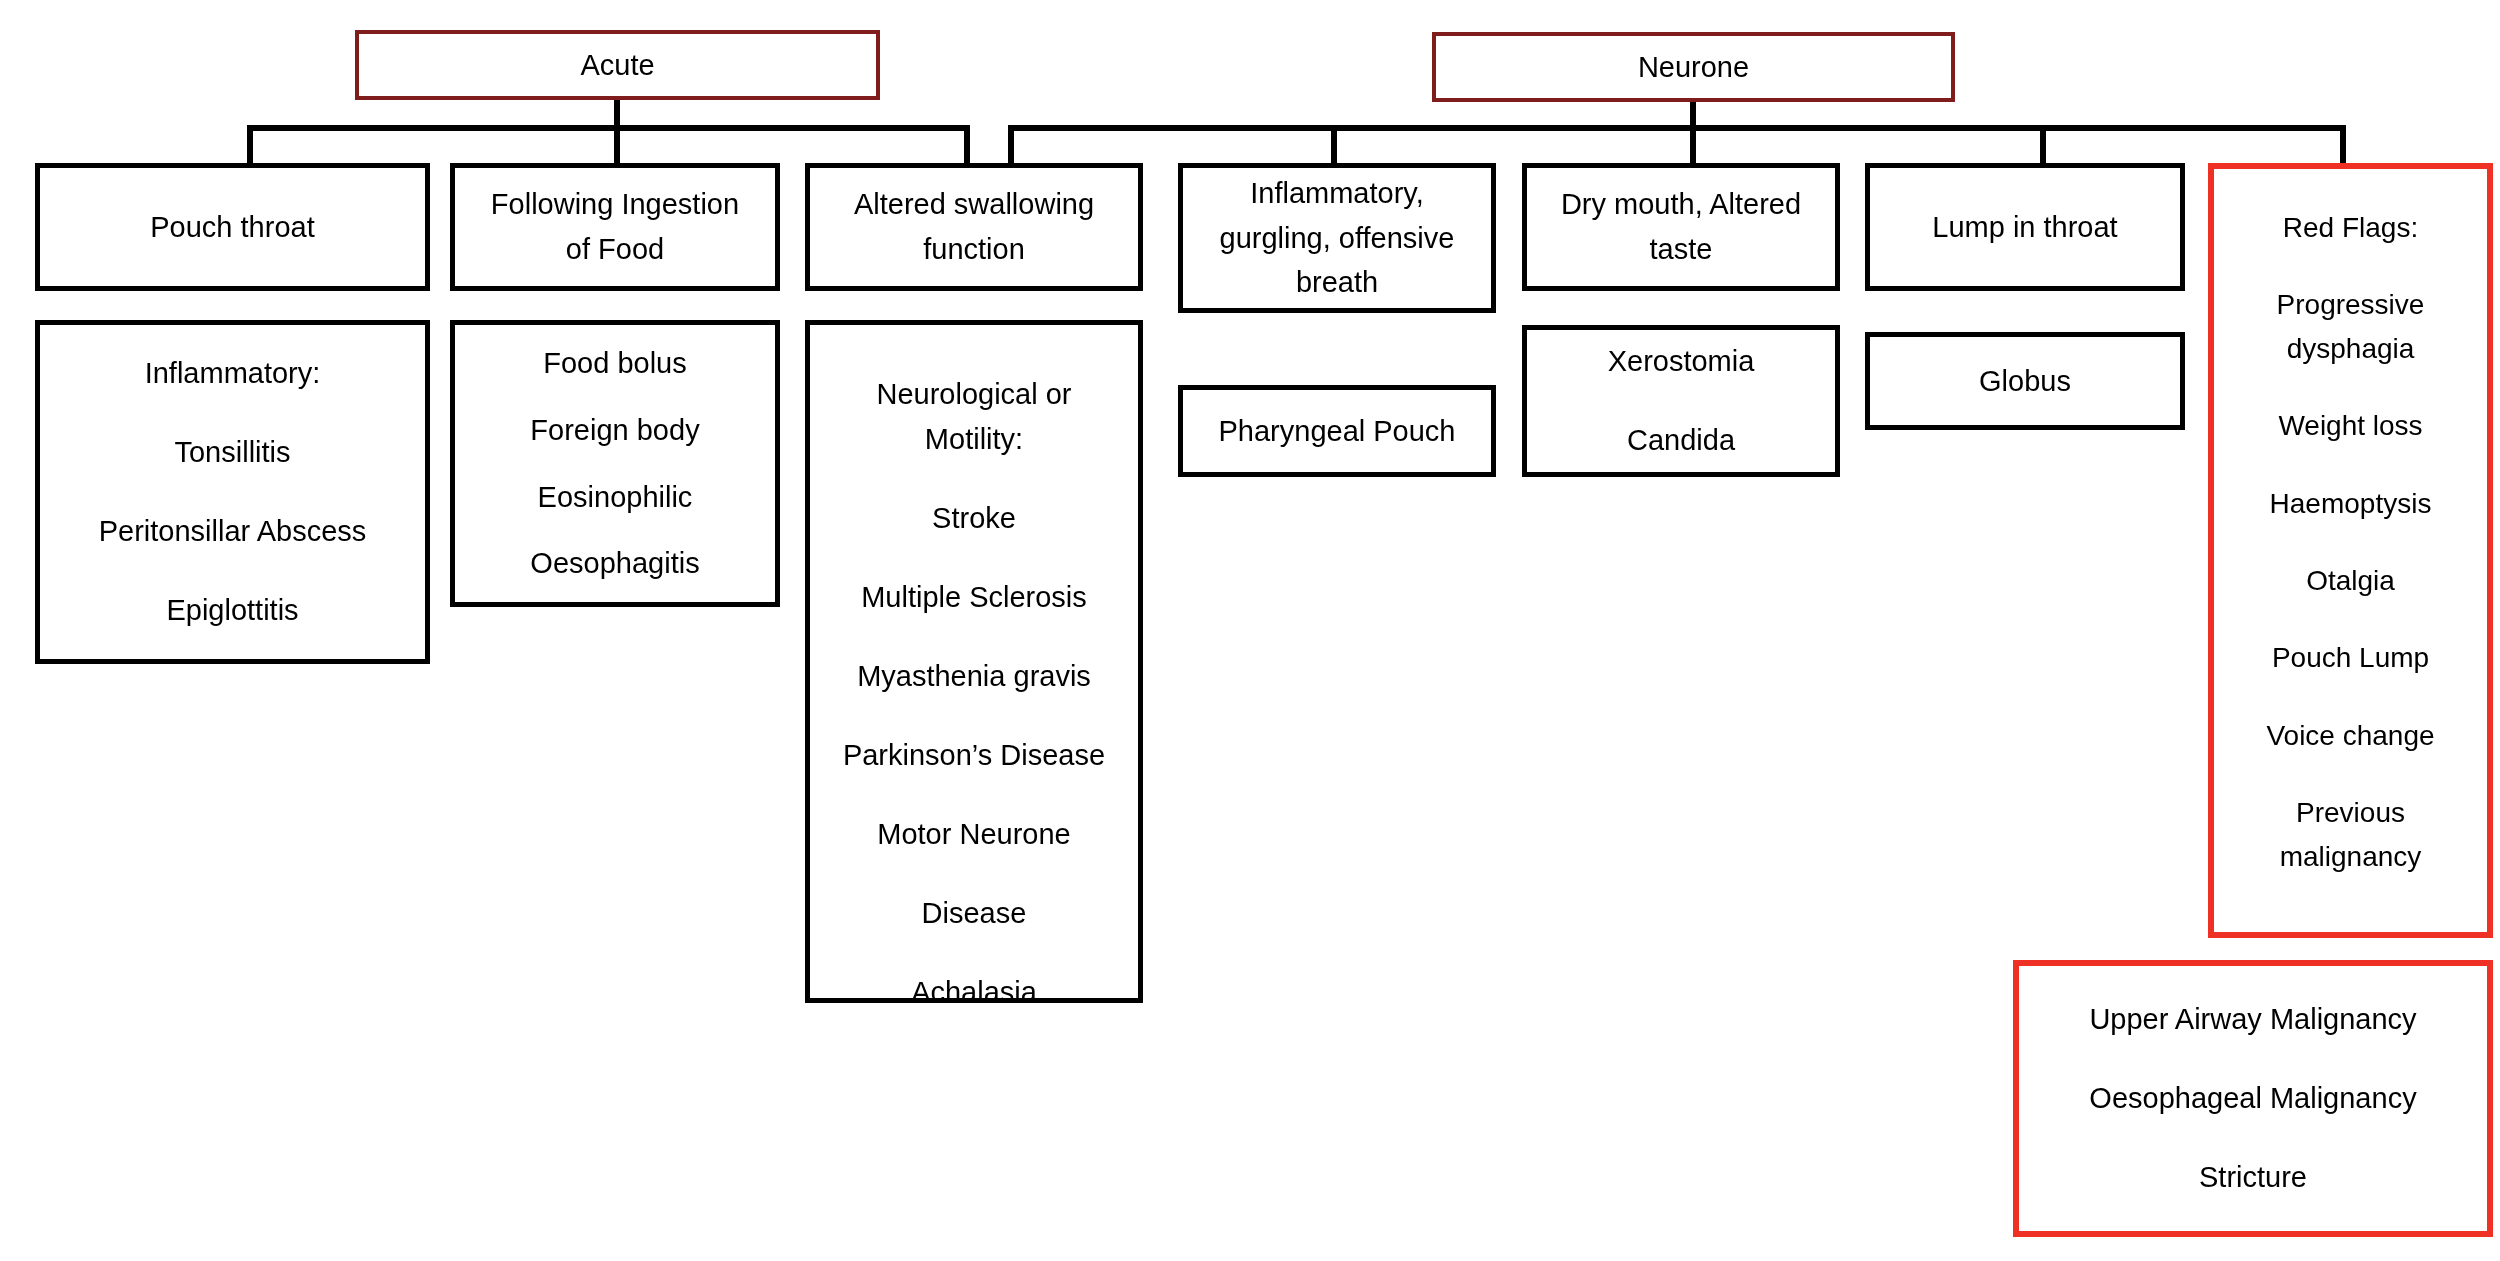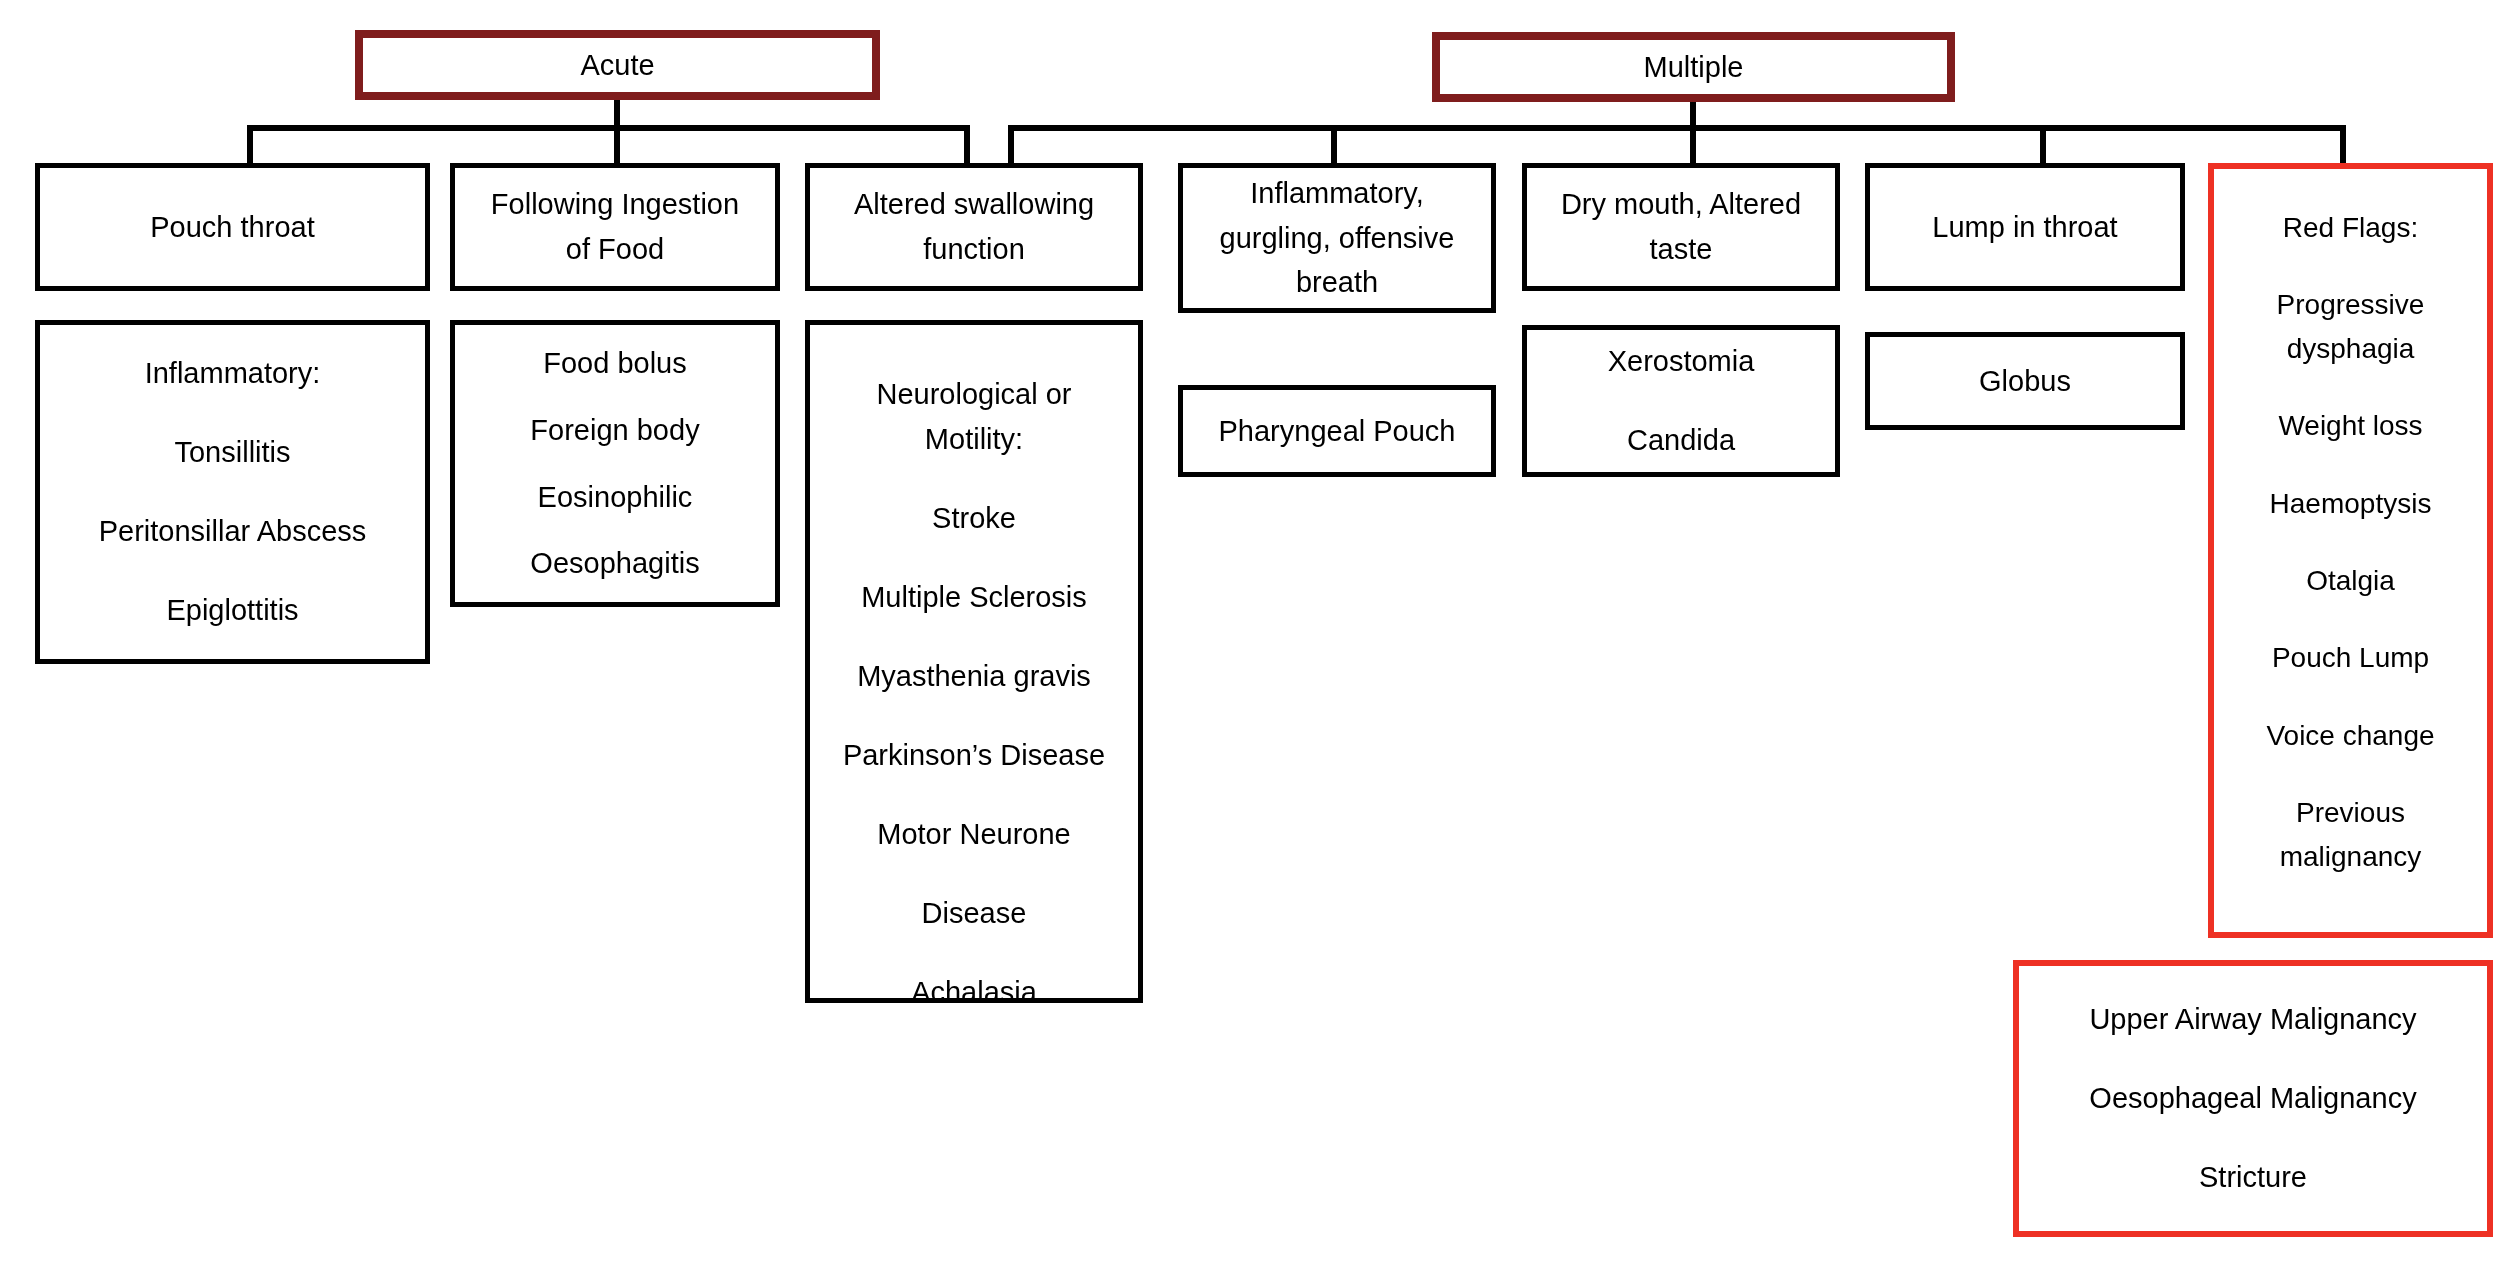--- a/index.html
+++ b/index.html
@@ -23,21 +23,21 @@
     background: #ffffff;
     display: flex;
     flex-direction: column;
     align-items: center;
     justify-content: center;
     text-align: center;
     color: #000000;
     line-height: 1.55;
     z-index: 5;
   }
-  .box.blue   { border: 8px solid #7f1d1d; }
+  .box.blue   { border: 4px solid #7f1d1d; }
   .box.black  { border: 5px solid #000000; }
   .box.red    { border: 6px solid #EE3124; }
 
   .box .ln { display: block; white-space: nowrap; }
 
   
   .t-head   { font-size: 29px; }
   .t-list   { font-size: 29px; }
   .t-list-s { font-size: 28px; }
 
@@ -62,21 +62,21 @@
 </head>
 <body>
 
 <div id="canvas">
 
   <div class="box blue t-head" style="left:355px; top:30px; width:525px; height:70px;">
     <span class="ln">Acute</span>
   </div>
 
   <div class="box blue t-head" style="left:1432px; top:32px; width:523px; height:70px;">
-    <span class="ln">Multiple</span>
+    <span class="ln">Neurone</span>
   </div>
 
   <div class="vbar" style="left:614px; top:100px; height:65px;"></div>
   <div class="hbar" style="left:247px; top:125px; width:723px;"></div>
   <div class="vbar" style="left:247px; top:125px; height:38px;"></div>
   <div class="vbar" style="left:614px; top:125px; height:38px;"></div>
   <div class="vbar" style="left:964px; top:125px; height:38px;"></div>
 
   <div class="vbar" style="left:1690px; top:102px; height:63px;"></div>
   <div class="hbar" style="left:1008px; top:125px; width:1338px;"></div>

